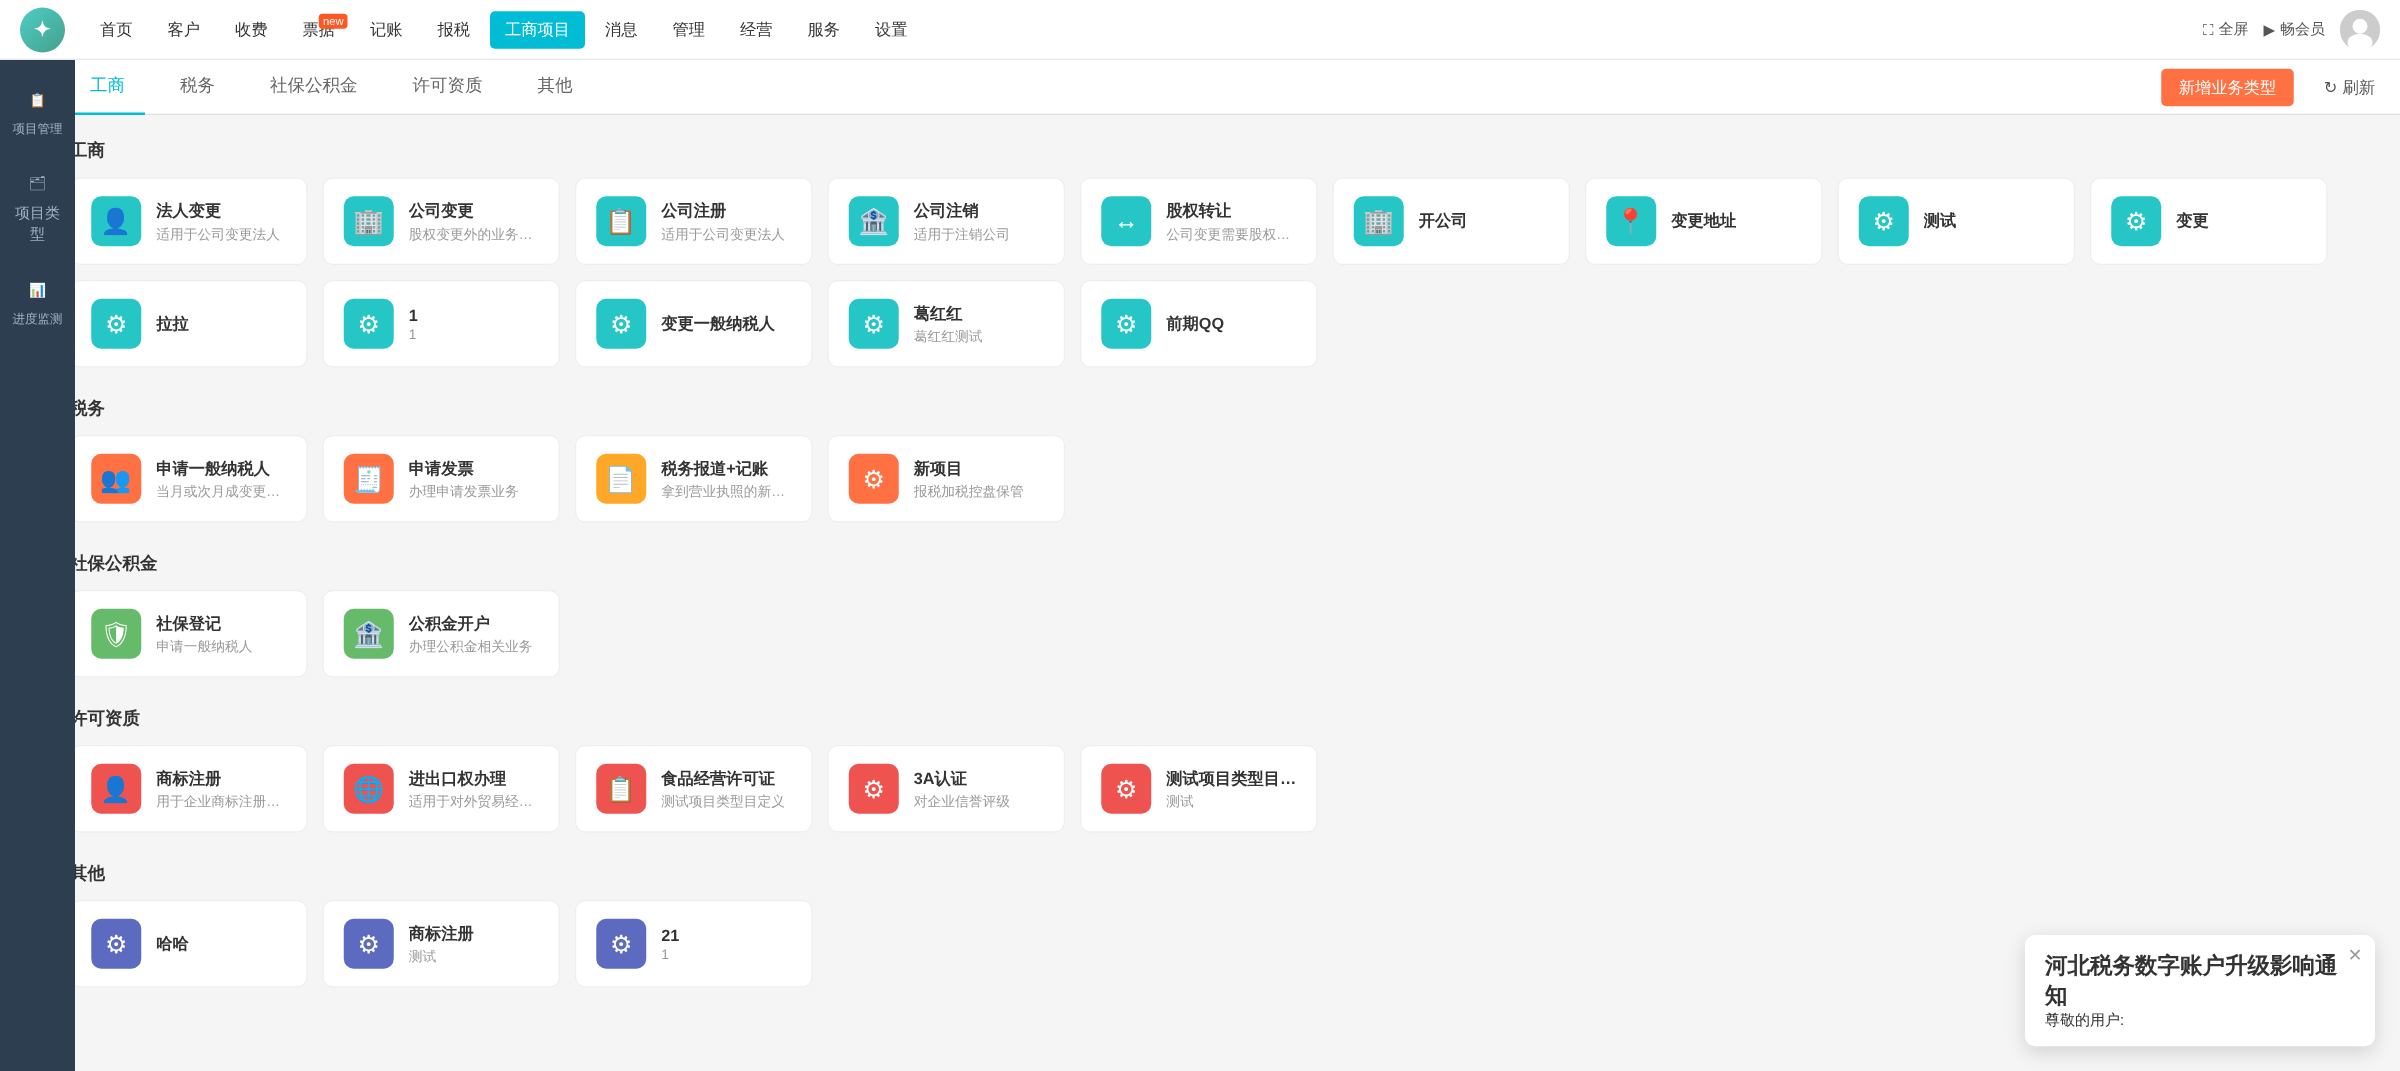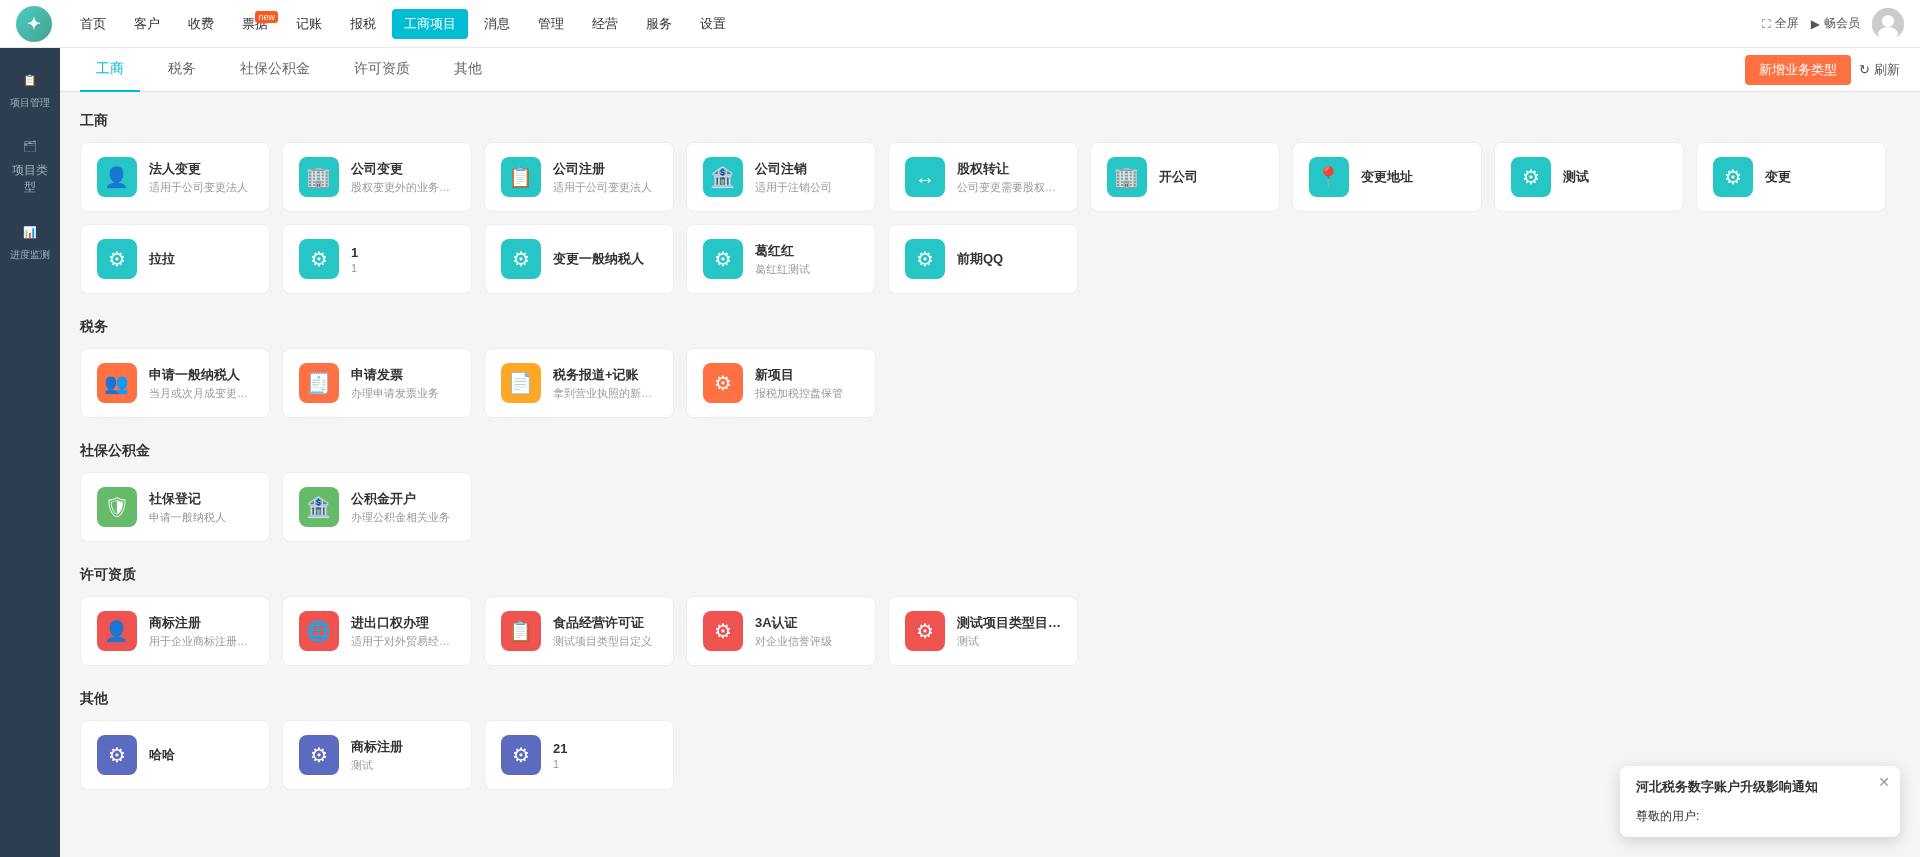--- a/index.html
+++ b/index.html
@@ -99,21 +99,21 @@
       gap: 4px;
     }
     .sidebar-icon {
       width: 24px; height: 24px;
       display: flex; align-items: center; justify-content: center;
     }
 
     
     .main-content {
       margin-top: 48px;
-      margin-left: 60px;
+      margin-left: 36px;
       min-height: calc(100vh - 48px);
       background: #f5f5f5;
     }
 
     
     .tab-bar {
       background: #fff;
       display: flex;
       align-items: center;
       padding: 0 20px;
@@ -133,21 +133,21 @@
     }
     .tab-item.active {
       color: #00bcd4;
       border-bottom-color: #00bcd4;
     }
 
     .tab-actions {
       margin-left: auto;
       display: flex;
       align-items: center;
-      gap: 8px;
+      gap: 24px;
     }
     .btn-add-type {
       background: #ff7043;
       color: white;
       border: none;
       padding: 6px 14px;
       border-radius: 4px;
       cursor: pointer;
       font-size: 13px;
     }
@@ -242,22 +242,22 @@
     }
     .notification-popup .close-btn {
       position: absolute;
       top: 8px; right: 10px;
       cursor: pointer;
       font-size: 14px;
       color: #999;
     }
     .notification-popup .notif-title {
       font-weight: bold;
-      margin-bottom: 12px;
-      font-size: 13px;
+      margin-bottom: 0;
+      font-size: 18px;
     }
   </style>
 </head>
 <body>
 
 <nav class="top-nav">
   <div class="top-nav-logo">
     <span>✦</span>
   </div>
   <div class="top-nav-items" id="nav-items">

